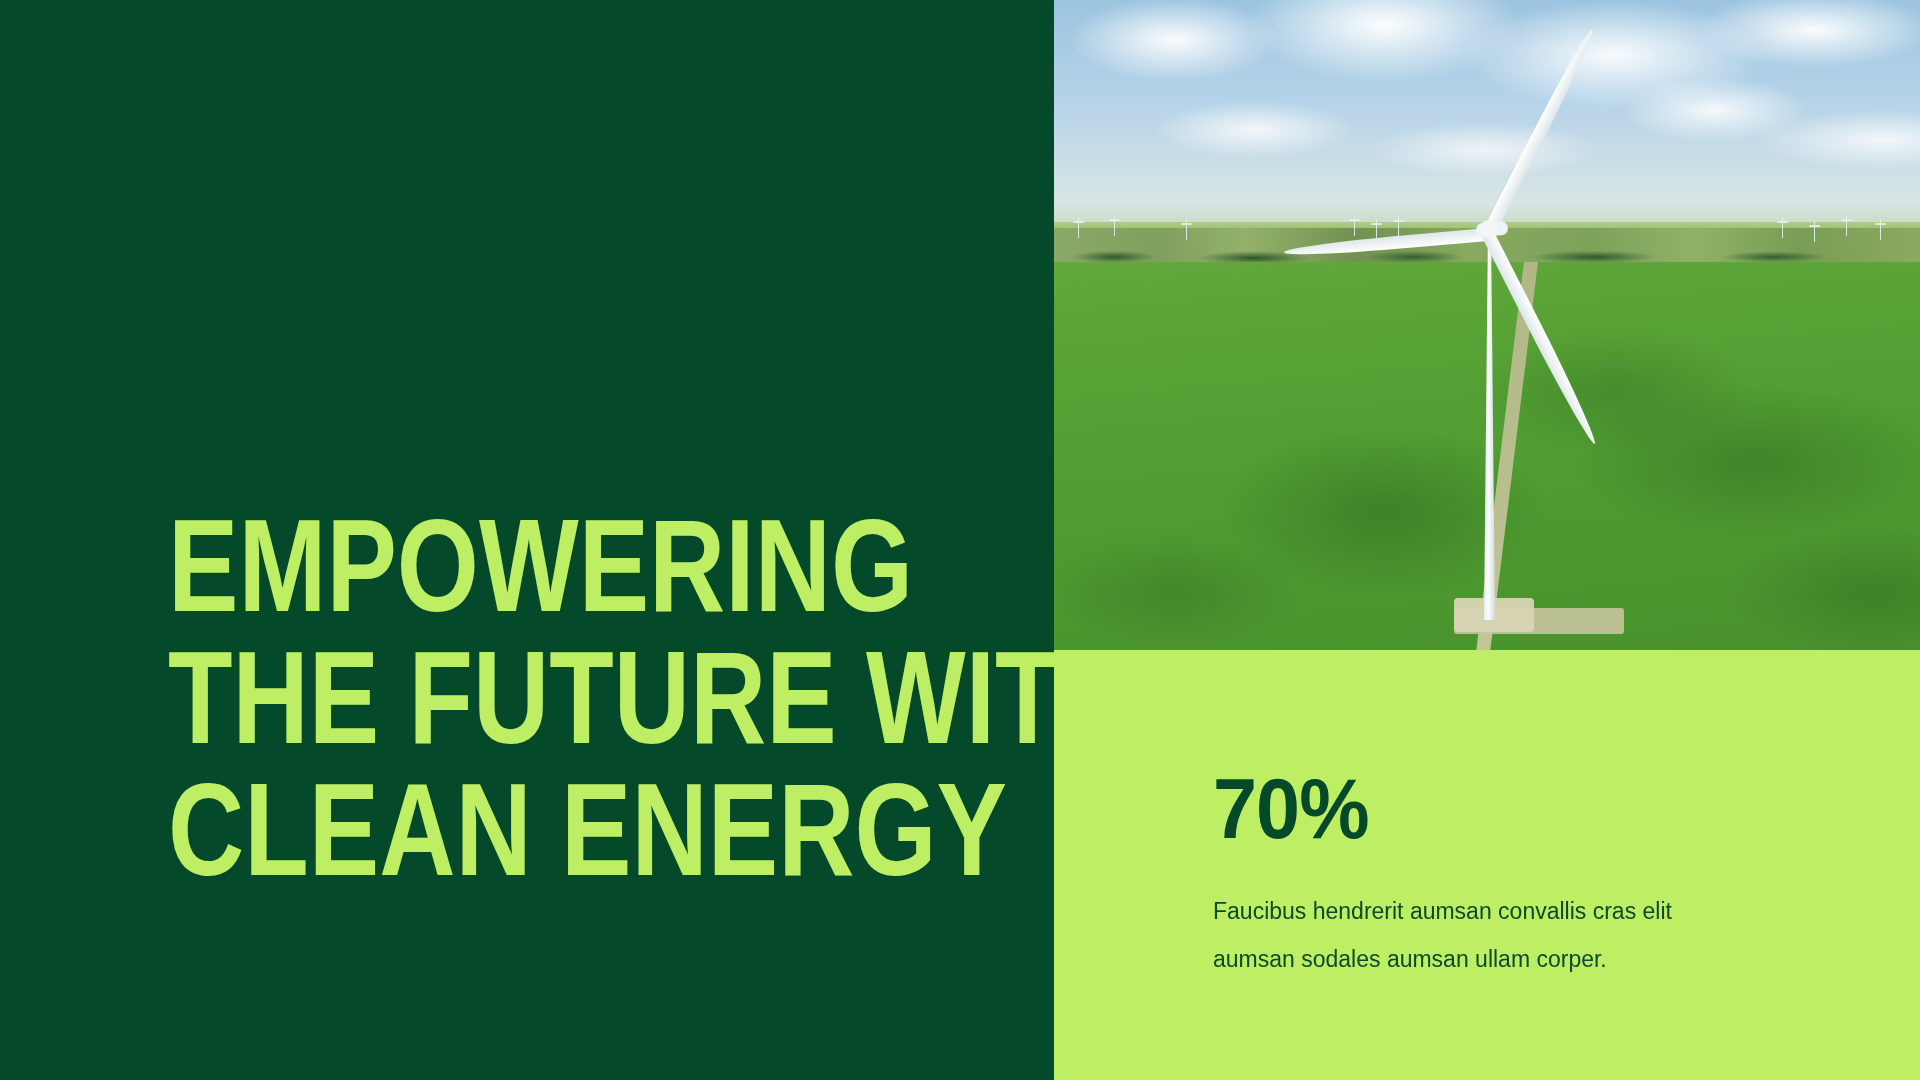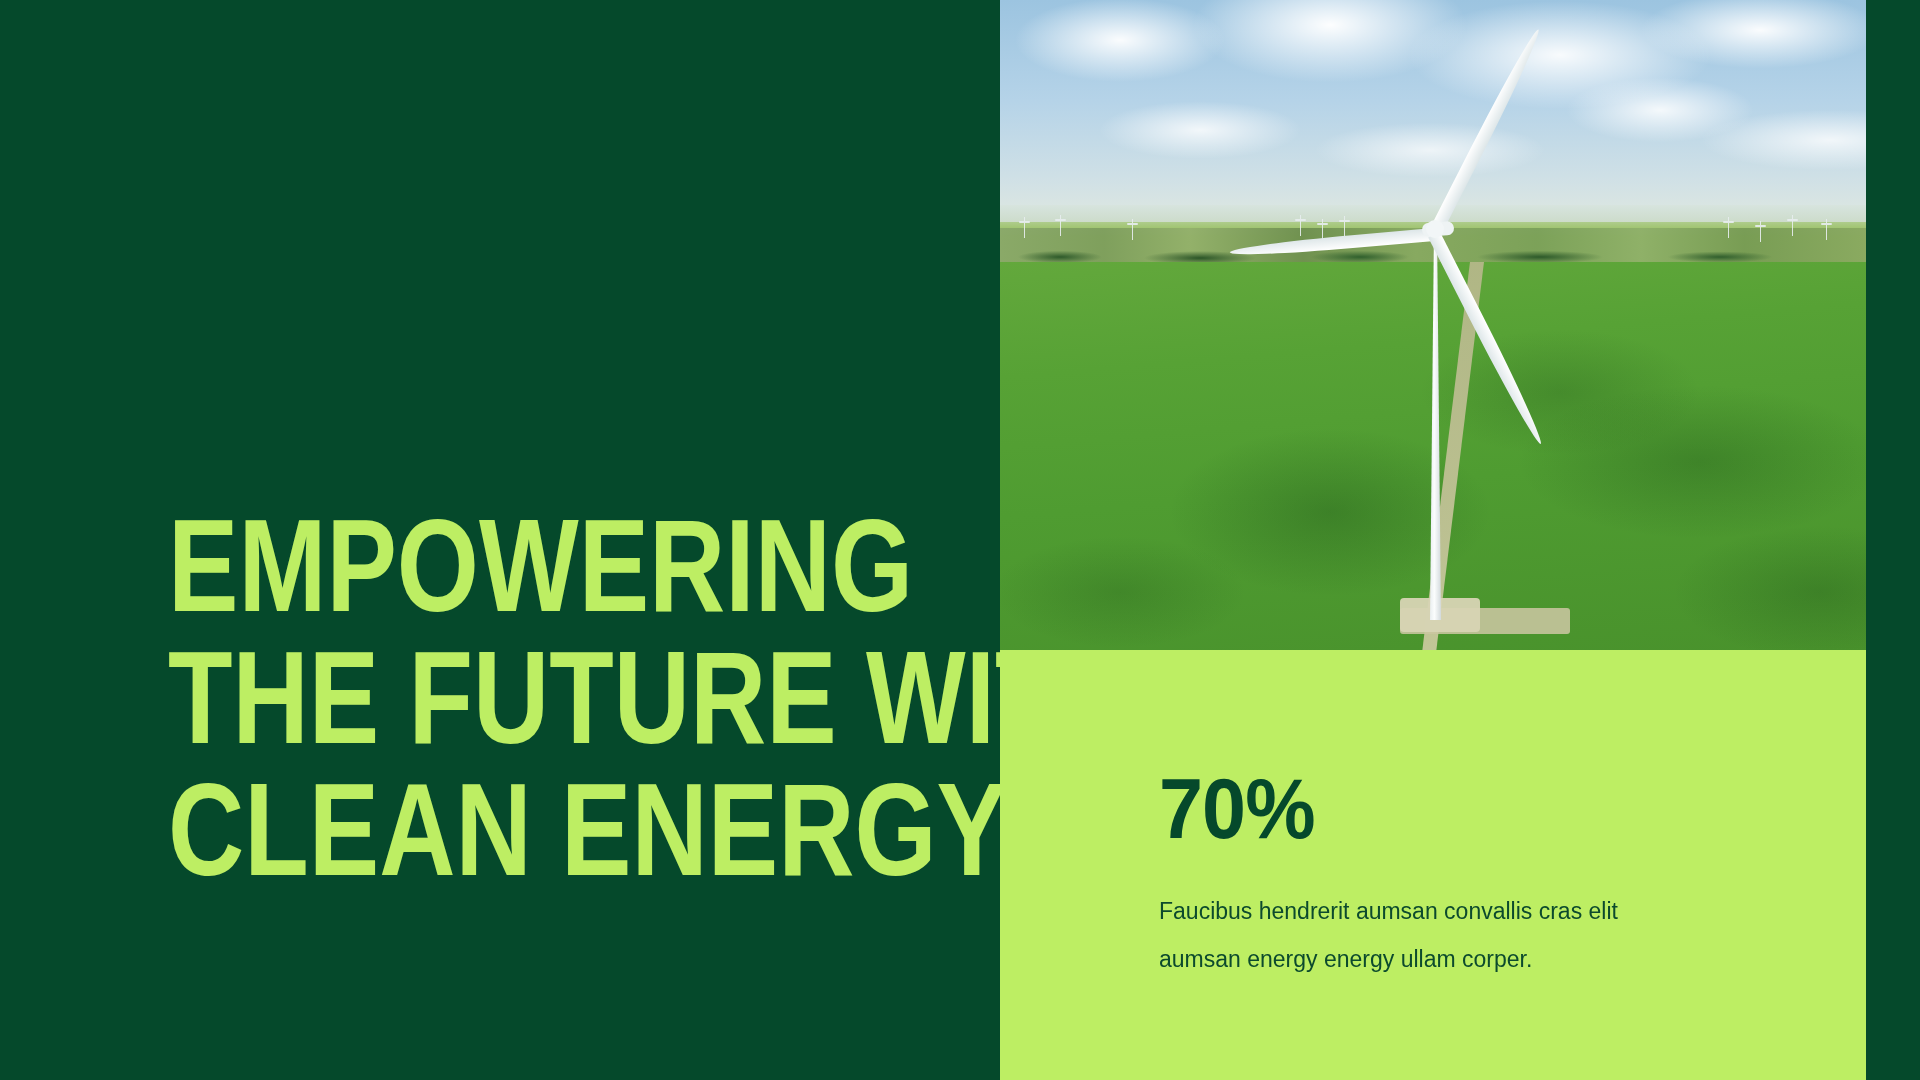--- a/index.html
+++ b/index.html
@@ -43,21 +43,21 @@
   }
   .headline .hl-line{
     display:block;
     white-space:nowrap;
     font-stretch:condensed;
   }
 
   
   .right-col{
     position:absolute;
-    left:1000px; top:0;
+    left:1054px; top:0;
     width:866px; height:1080px;
   }
 
   
   .photo{
     position:absolute;
     left:0; top:0;
     width:866px; height:650px;
     overflow:hidden;
     background:#8fbf3f;
@@ -263,18 +263,18 @@
       <div class="blade blade-b"></div>
       <div class="blade blade-c"></div>
       <div class="nacelle"></div>
       <div class="hub"></div>
     </div>
 
     <div class="stat-panel">
       <div class="stat-number">70%</div>
       <div class="stat-body">
         <span class="bd-line">Faucibus hendrerit aumsan convallis cras elit</span>
-        <span class="bd-line">aumsan energy energy ullam corper.</span>
+        <span class="bd-line">aumsan sodales aumsan ullam corper.</span>
       </div>
     </div>
 
   </div>
 </div>
 
 </body></html>

